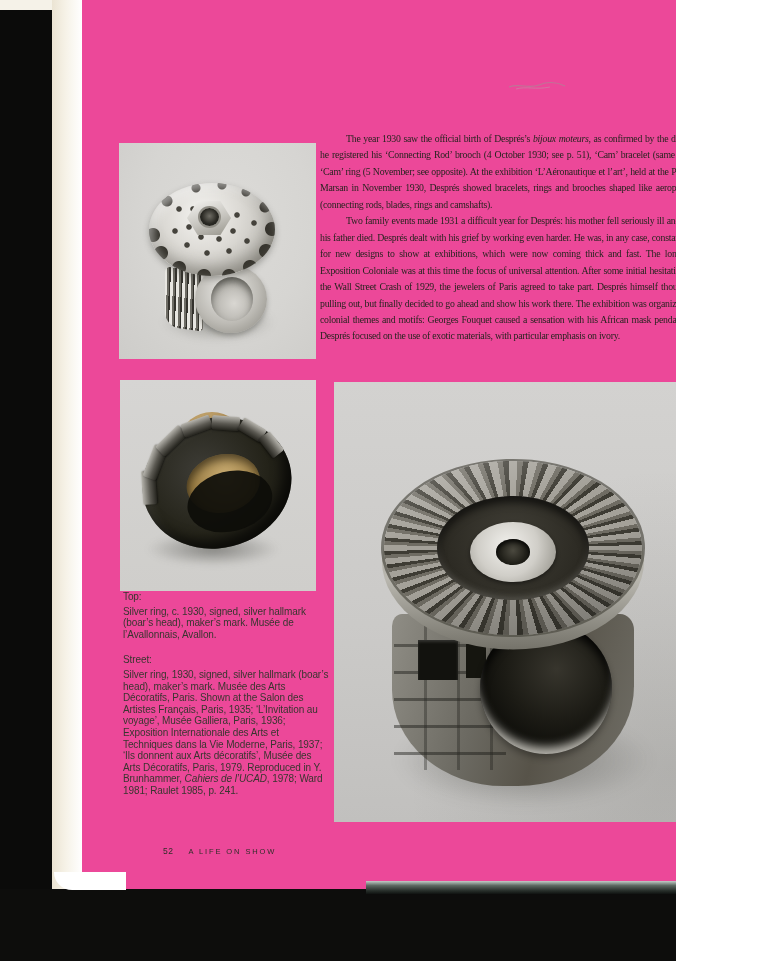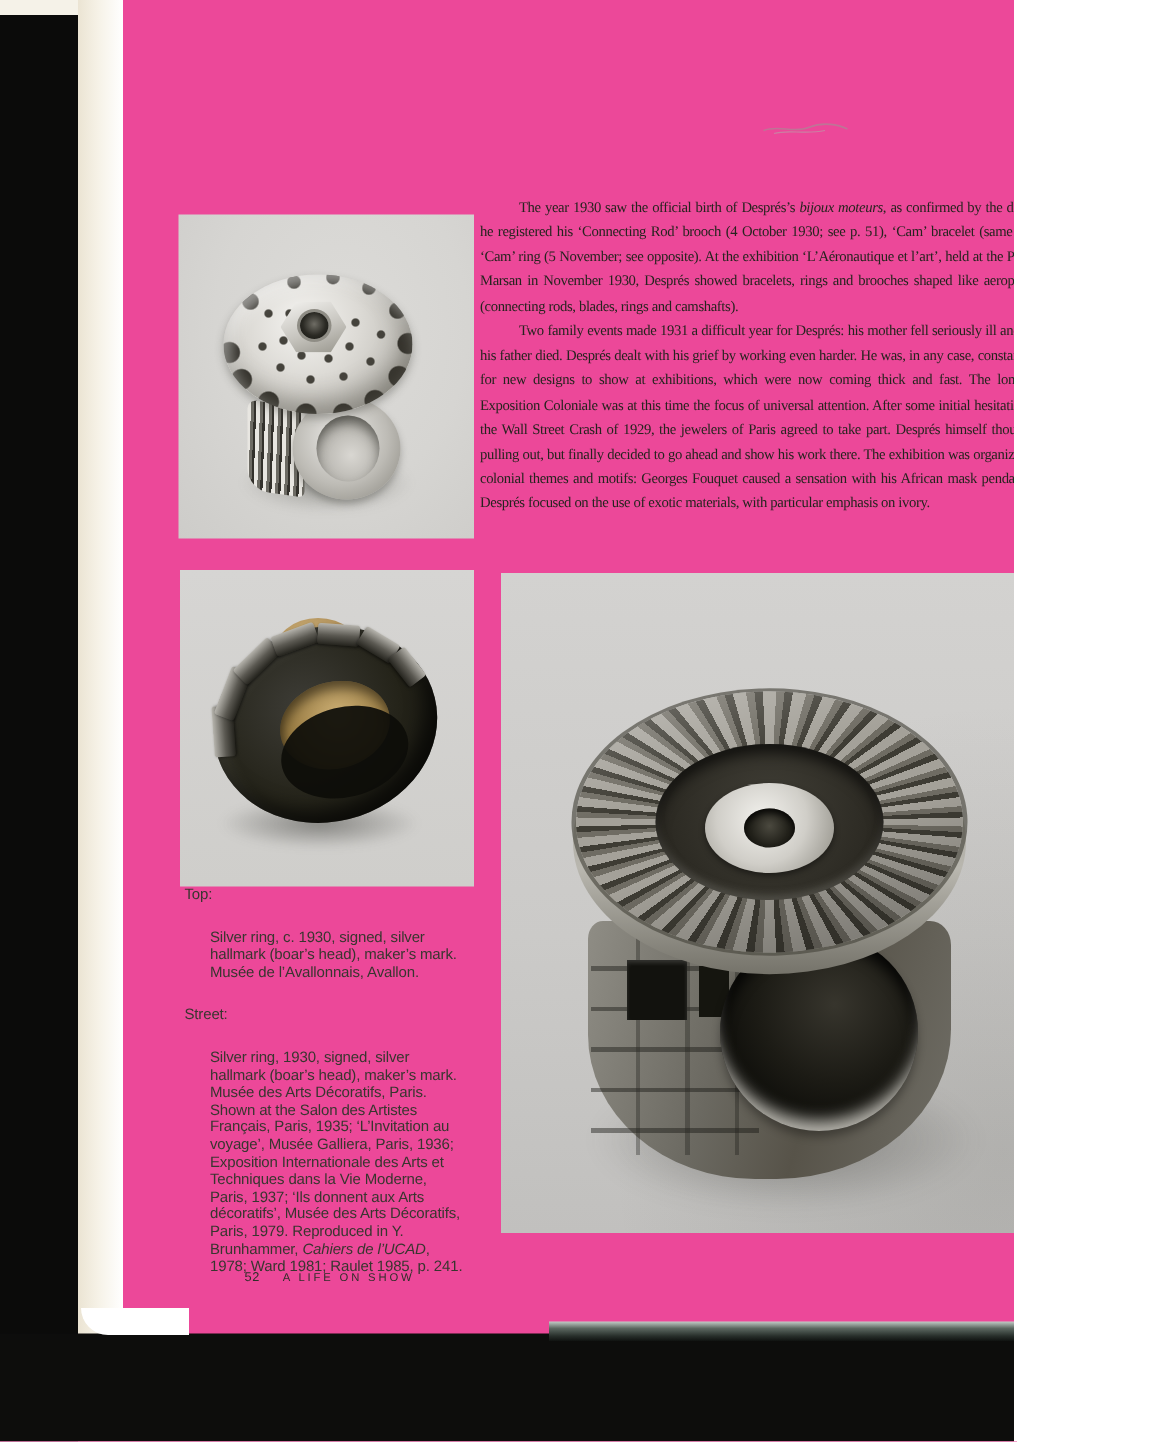--- a/index.html
+++ b/index.html
@@ -21,21 +21,21 @@
 
   
   .text-col{left:320px;top:131px;width:393px;font-size:9.8px;line-height:16.45px;letter-spacing:-0.25px;color:#26241f;text-align:justify;}
   .text-col p{margin:0;text-indent:26px;}
   .ital{font-style:italic;}
 
   
   .captions{left:123px;top:591px;width:206px;font-family:"Liberation Sans",sans-serif;font-size:10px;line-height:11.6px;letter-spacing:-0.1px;color:#38362f;}
   .cap-block{margin-bottom:14px;}
   .cap-label{margin-bottom:3px;}
-  .cap-text{margin:17px;}
+  .cap-text{margin:0;}
 
   
   .footer{left:123px;top:846px;display:flex;align-items:baseline;gap:15px;font-family:"Liberation Sans",sans-serif;color:#2f2e29;}
   .footer .pagenum{font-size:8.5px;letter-spacing:.5px;padding-left:40px;}
   .footer .running{font-size:7.5px;letter-spacing:1.9px;}
 
   
   .photo{position:absolute;overflow:hidden;}
   #photo1{left:119px;top:143px;width:197px;height:216px;background:radial-gradient(ellipse at 55% 35%,#dcdbd8 0%,#d6d5d2 55%,#cdccc9 100%);}
   #photo2{left:120px;top:380px;width:196px;height:211px;background:linear-gradient(180deg,#d6d5d3 0%,#cfcecb 100%);}

